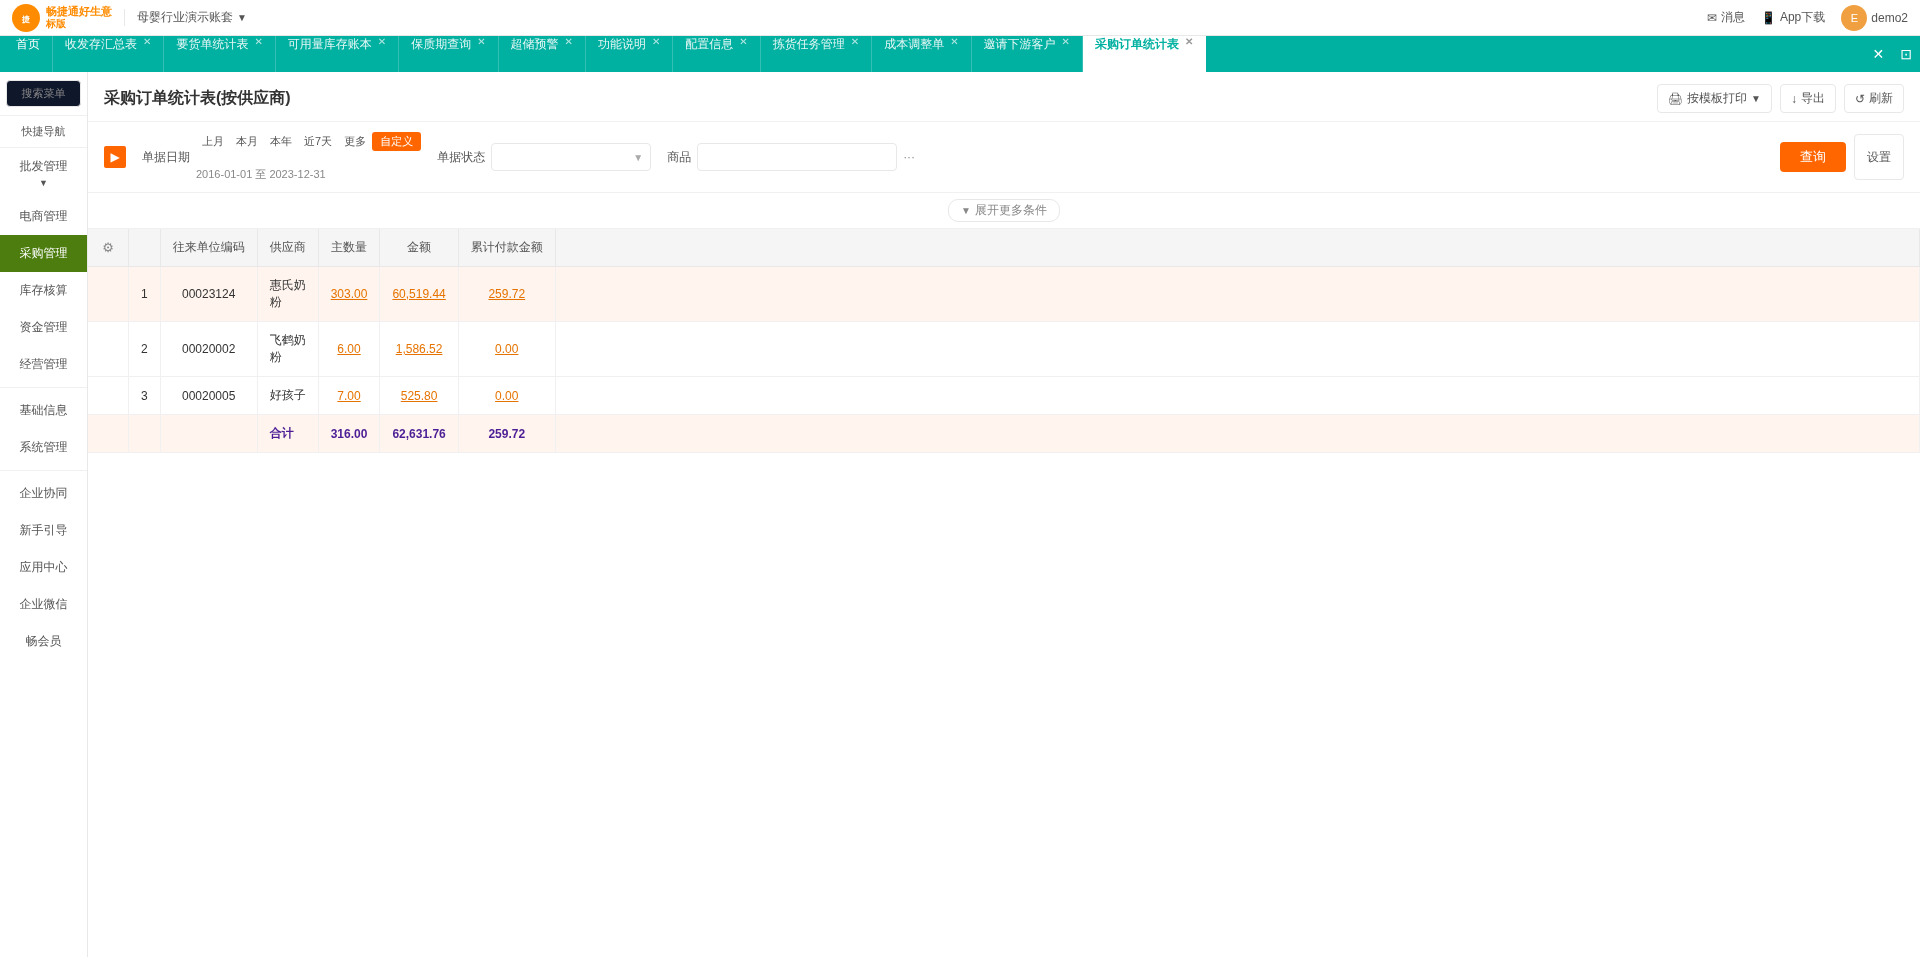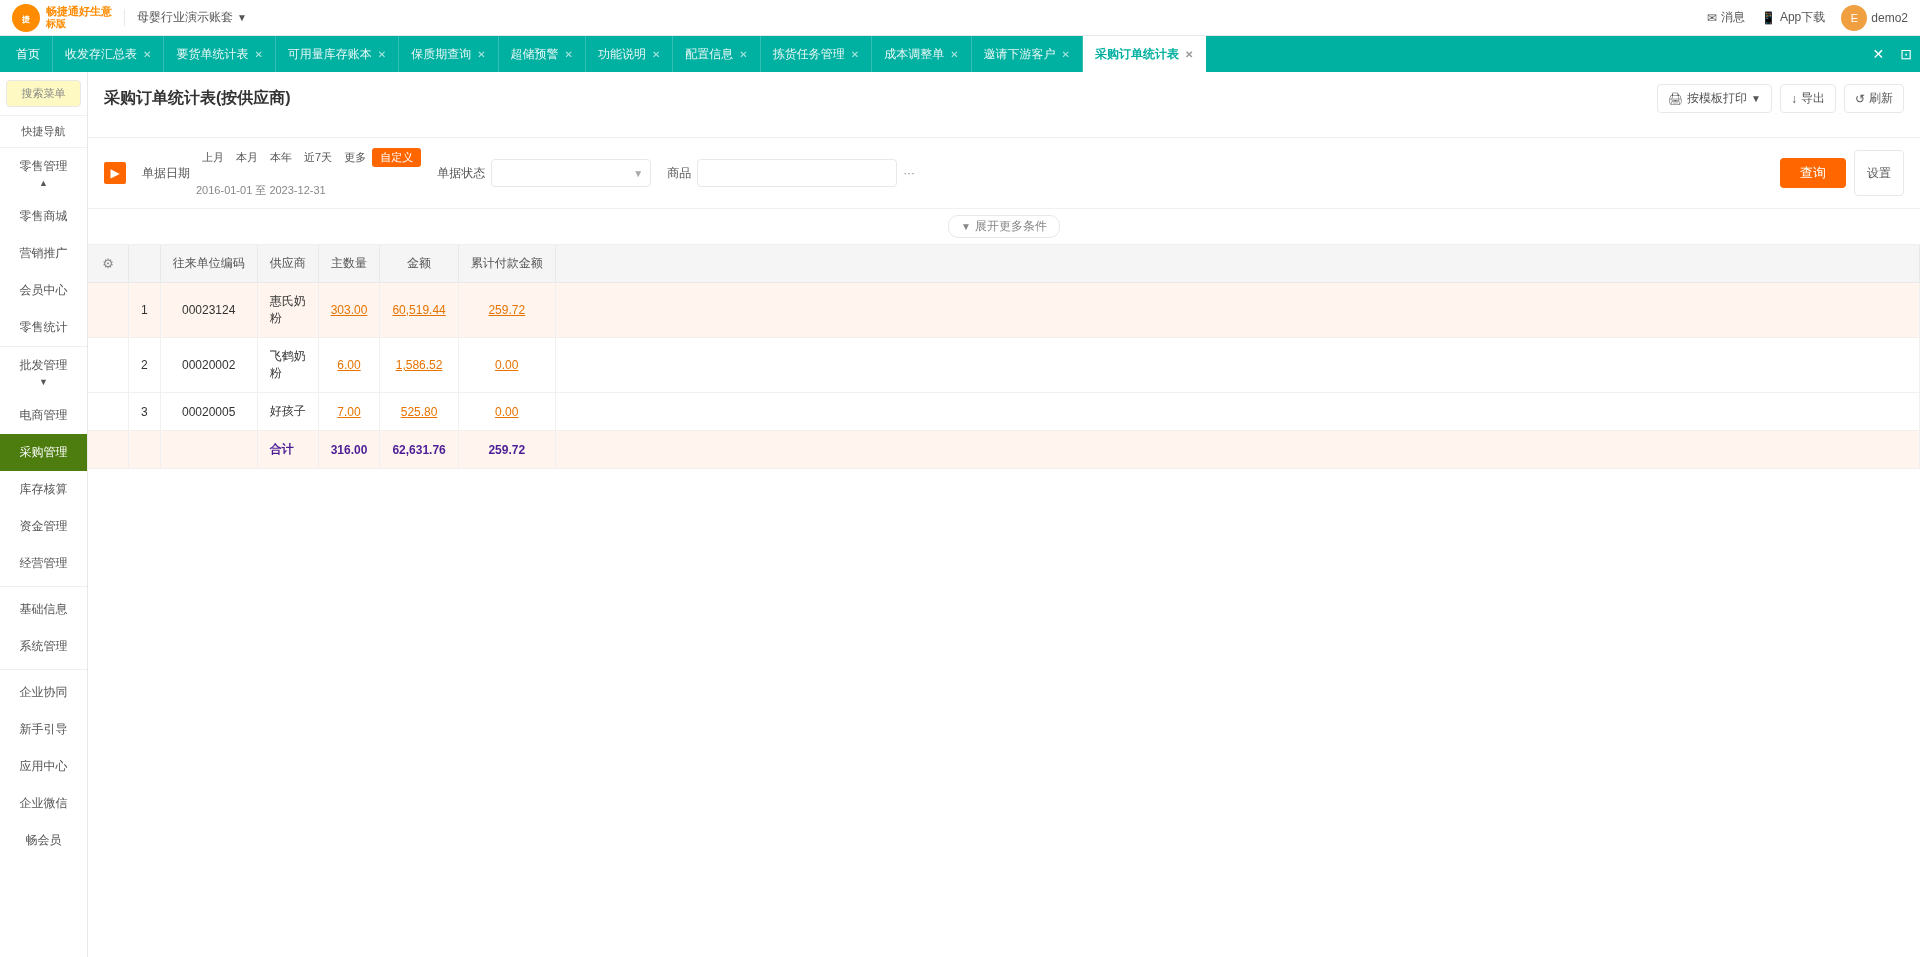--- a/index.html
+++ b/index.html
@@ -11,49 +11,49 @@
     .logo-area { display: flex; align-items: center; gap: 6px; }
     .logo-icon { width: 28px; height: 28px; background: #ff8c00; border-radius: 50%; display: flex; align-items: center; justify-content: center; color: white; font-size: 10px; font-weight: bold; }
     .logo-text { font-size: 11px; color: #ff8c00; font-weight: bold; line-height: 1.2; }
     .workspace-selector { display: flex; align-items: center; gap: 4px; font-size: 12px; color: #555; cursor: pointer; border-left: 1px solid #e8e8e8; padding-left: 12px; margin-left: 4px; }
     .top-bar-right { display: flex; align-items: center; gap: 16px; }
     .top-bar-action { display: flex; align-items: center; gap: 4px; font-size: 12px; color: #555; cursor: pointer; }
     .user-avatar { width: 26px; height: 26px; border-radius: 50%; background: #f0a040; display: flex; align-items: center; justify-content: center; color: white; font-size: 11px; }
 
     
     .nav-tabs { height: 36px; background: #00b0a0; display: flex; align-items: center; padding: 0 4px; overflow: hidden; }
-    .nav-tab { height: 36px; padding: 0 12px; display: flex; align-items: center; gap: 6px; font-size: 12px; color: rgba(255,255,255,0.9); cursor: pointer; white-space: nowrap; border-right: 1px solid rgba(255,255,255,0.2); position: relative; }
+    .nav-tab { height: 36px; padding: 0 12px; display: flex; gap: 6px; font-size: 12px; color: rgba(255,255,255,0.9); cursor: pointer; white-space: nowrap; border-right: 1px solid rgba(255,255,255,0.2); position: relative; }
     .nav-tab.active { background: #fff; color: #00b0a0; font-weight: bold; }
     .nav-tab .close-btn { font-size: 10px; color: rgba(255,255,255,0.7); cursor: pointer; }
     .nav-tab.active .close-btn { color: #999; }
     .nav-tab.home { background: transparent; color: white; }
     .nav-tabs-end { margin-left: auto; display: flex; align-items: center; gap: 8px; }
     .nav-end-btn { color: white; cursor: pointer; font-size: 14px; padding: 4px; }
 
     
     .main-layout { display: flex; height: calc(957px - 72px); }
 
     
     .sidebar { width: 88px; background: #fff; border-right: 1px solid #e8e8e8; display: flex; flex-direction: column; overflow-y: auto; }
     .sidebar-search { padding: 8px 6px; border-bottom: 1px solid #f0f0f0; }
-    .sidebar-search-btn { width: 100%; padding: 5px; background: #fef9c3; border: 1px solid #e8e8e8; border-radius: 4px; cursor: pointer; font-size: 11px; color: #888; text-align: center; }
+    .sidebar-search-btn { width: 100%; padding: 5px; background: #0f172a; border: 1px solid #e8e8e8; border-radius: 4px; cursor: pointer; font-size: 11px; color: #888; text-align: center; }
     .sidebar-nav-btn { padding: 8px 6px; border-bottom: 1px solid #f0f0f0; text-align: center; font-size: 11px; color: #555; cursor: pointer; }
     .sidebar-group { border-bottom: 1px solid #f0f0f0; }
     .sidebar-item { padding: 10px 6px; text-align: center; font-size: 12px; color: #555; cursor: pointer; display: flex; flex-direction: column; align-items: center; gap: 3px; }
     .sidebar-item.active { background: #4d7c0f; color: white; }
     .sidebar-divider { height: 1px; background: #f0f0f0; margin: 4px 0; }
 
     
     .content-area { flex: 1; background: #f5f5f5; overflow: auto; }
 
     
     .page-content { background: #fff; margin: 0; padding: 0; min-height: 100%; }
 
     
-    .page-header { padding: 12px 16px 24px; display: flex; align-items: center; justify-content: space-between; border-bottom: 1px solid #f0f0f0; }
+    .page-header { padding: 12px 16px 8px; display: flex; align-items: center; justify-content: space-between; border-bottom: 1px solid #f0f0f0; }
     .page-title { font-size: 16px; font-weight: bold; color: #333; }
     .page-header-actions { display: flex; align-items: center; gap: 8px; }
     .btn-print { display: flex; align-items: center; gap: 4px; padding: 5px 10px; border: 1px solid #e8e8e8; border-radius: 4px; cursor: pointer; font-size: 12px; color: #555; background: #fff; }
     .btn-export { display: flex; align-items: center; gap: 4px; padding: 5px 10px; border: 1px solid #e8e8e8; border-radius: 4px; cursor: pointer; font-size: 12px; color: #555; background: #fff; }
     .btn-refresh { display: flex; align-items: center; gap: 4px; padding: 5px 10px; border: 1px solid #e8e8e8; border-radius: 4px; cursor: pointer; font-size: 12px; color: #555; background: #fff; }
 
     
     .filter-area { padding: 10px 16px; background: #fff; border-bottom: 1px solid #f0f0f0; }
     .filter-row { display: flex; align-items: center; gap: 16px; flex-wrap: wrap; }
     .filter-toggle-btn { width: 22px; height: 22px; background: #ff6600; border-radius: 2px; display: flex; align-items: center; justify-content: center; cursor: pointer; color: white; font-size: 12px; flex-shrink: 0; }
@@ -189,38 +189,20 @@
   </div>
 </div>
 
 <div class="main-layout">
 
   <div class="sidebar">
     <div class="sidebar-search">
       <button class="sidebar-search-btn">搜索菜单</button>
     </div>
     <div class="sidebar-nav-btn">快捷导航</div>
-    <div class="sidebar-group">
-      <div class="sidebar-item">
-        <span>零售管理</span>
-        <span style="font-size:9px;">▲</span>
-      </div>
-      <div class="sidebar-item">
-        <span>零售商城</span>
-      </div>
-      <div class="sidebar-item">
-        <span>营销推广</span>
-      </div>
-      <div class="sidebar-item">
-        <span>会员中心</span>
-      </div>
-      <div class="sidebar-item">
-        <span>零售统计</span>
-      </div>
-    </div>
     <div class="sidebar-item">
       <span>批发管理</span>
       <span style="font-size:9px;">▼</span>
     </div>
     <div class="sidebar-item">
       <span>电商管理</span>
     </div>
     <div class="sidebar-item active">
       <span>采购管理</span>
     </div>

